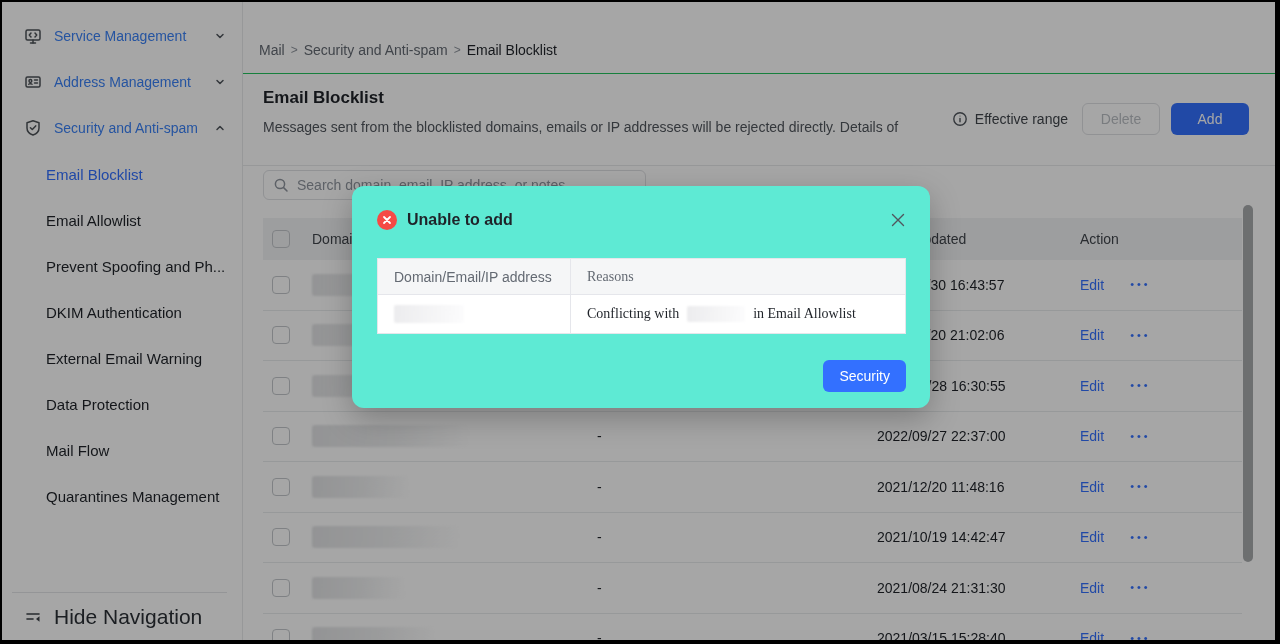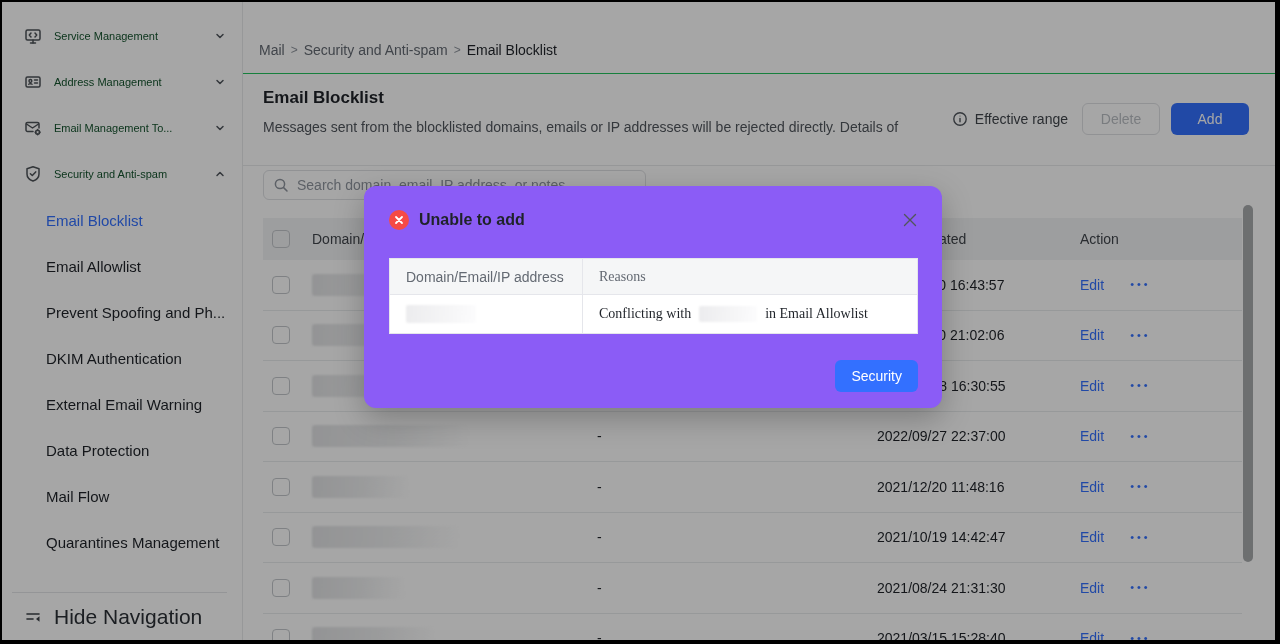--- a/index.html
+++ b/index.html
@@ -4,21 +4,21 @@
 <style>
   * { margin:0; padding:0; box-sizing:border-box; }
   html,body { width:1280px; height:644px; background:#000; font-family:"Liberation Sans","DejaVu Sans",sans-serif; font-size:14px; color:#1f2329; overflow:hidden; }
   #app { position:absolute; left:2px; top:2px; width:1273px; height:638px; background:#fff; overflow:hidden; }
 
   
   #sidebar { position:absolute; left:0; top:0; width:241px; height:100%; background:#fff; border-right:1px solid #e8eaec; }
   .nav-groups { padding-top:11px; }
   .nav-group { display:flex; align-items:center; height:46px; padding:0 16px 0 22px; cursor:pointer; }
   .nav-group .gicon { width:18px; height:18px; margin-right:12px; flex:none; display:flex; }
-  .nav-group .glabel { flex:1; font-size:11px; color:#14532d; white-space:nowrap; overflow:hidden; }
+  .nav-group .glabel { flex:1; font-size:14px; color:#3b82f6; white-space:nowrap; overflow:hidden; }
   .nav-group .chev { width:12px; height:12px; flex:none; display:flex; }
   .sub-item { height:46px; display:flex; align-items:center; padding-left:44px; font-size:15px; color:#1f2329; cursor:pointer; white-space:nowrap; }
   .sub-item.active .sub-label { color:#3370ff; }
   .side-divider { position:absolute; left:10px; right:15px; bottom:47px; height:1px; background:#e3e5e8; }
   .sidebar-footer { position:absolute; left:0; right:0; bottom:0; height:46px; display:flex; align-items:center; padding-left:22px; cursor:pointer; }
   .sidebar-footer .gicon { width:18px; height:18px; margin-right:12px; display:flex; }
   .sidebar-footer .glabel { font-size:21px; color:#2b3036; }
 
   
   #main { position:absolute; left:241px; top:0; right:0; bottom:0; background:#fff; }
@@ -56,21 +56,21 @@
   .checkbox { width:18px; height:18px; border:1.5px solid #c3c7cb; border-radius:4px; background:transparent; cursor:pointer; flex:none; }
   .redact { height:22px; border-radius:3px; filter:blur(1px);
             background:linear-gradient(95deg,#e2e3e5 0%,#eeeff0 55%,rgba(250,250,250,0.15) 100%); }
   .edit-link { color:#3370ff; cursor:pointer; text-decoration:none; }
   .more-dots { color:#3370ff; font-size:11px; letter-spacing:3px; margin-left:26px; cursor:pointer; line-height:1; }
 
   #scroll-thumb { position:absolute; left:1241px; top:203px; width:10px; height:357px; border-radius:5px; background:#a8abad; z-index:5; cursor:grab; }
 
   
   #overlay { position:absolute; inset:0; background:rgba(0,0,0,0.35); z-index:50; }
-  #modal { position:absolute; left:362px; top:184px; width:578px; height:222px; background:#8b5cf6; border-radius:12px; z-index:60; box-shadow:0 10px 30px rgba(0,0,0,0.25); }
+  #modal { position:absolute; left:350px; top:184px; width:578px; height:222px; background:#5eead4; border-radius:12px; z-index:60; box-shadow:0 10px 30px rgba(0,0,0,0.25); }
   .modal-head { display:flex; align-items:center; padding:24px 24px 0 25px; }
   .err-badge { width:20px; height:20px; border-radius:50%; background:#f54a45; color:#fff; display:flex; align-items:center; justify-content:center; margin-right:10px; flex:none; }
   .modal-title { font-size:16px; font-weight:700; color:#1f2329; }
   .modal-close { position:absolute; right:22px; top:24px; width:20px; height:20px; display:flex; align-items:center; justify-content:center; cursor:pointer; }
   .modal-table { margin:28px 24px 0 25px; border:1px solid #e5e6eb; }
   .mt-head { display:flex; height:36px; background:#f5f6f7; color:#646a73; border-bottom:1px solid #e5e6eb; }
   .mt-row { display:flex; height:38px; background:#fff; }
   .mt-col1 { width:193px; flex:none; border-right:1px solid #e5e6eb; display:flex; align-items:center; padding-left:16px; }
   .mt-col2 { flex:1; display:flex; align-items:center; padding-left:16px;font-family:Liberation Serif, serif; }
   .m-redact { width:70px; height:18px; border-radius:2px; filter:blur(1px);
@@ -115,36 +115,20 @@
         <span class="glabel">Address Management</span>
         <span class="chev">
           <svg width="12" height="12" viewBox="0 0 12 12" fill="none" stroke="#51565d" stroke-width="1.5" stroke-linecap="round" stroke-linejoin="round">
               <polyline points="3,4.5 6,7.5 9,4.5"></polyline>
             </svg>
         </span>
       </div>
       <div class="nav-group">
         <span class="gicon">
           <svg width="18" height="18" viewBox="0 0 18 18" fill="none" stroke="#4e5358" stroke-width="1.5" stroke-linecap="round" stroke-linejoin="round">
-              <path d="M15 9V5a1.5 1.5 0 0 0-1.5-1.5h-10A1.5 1.5 0 0 0 2 5v6a1.5 1.5 0 0 0 1.5 1.5H9"></path>
-              <polyline points="2.5,5 8.5,9 14.5,5"></polyline>
-              <circle cx="13.6" cy="13.2" r="2"></circle>
-              <path d="M13.6 10.6v.8M13.6 15v.8M11.2 13.2h.8M15.2 13.2h.8"></path>
-            </svg>
-        </span>
-        <span class="glabel">Email Management To...</span>
-        <span class="chev">
-          <svg width="12" height="12" viewBox="0 0 12 12" fill="none" stroke="#51565d" stroke-width="1.5" stroke-linecap="round" stroke-linejoin="round">
-              <polyline points="3,4.5 6,7.5 9,4.5"></polyline>
-            </svg>
-        </span>
-      </div>
-      <div class="nav-group">
-        <span class="gicon">
-          <svg width="18" height="18" viewBox="0 0 18 18" fill="none" stroke="#4e5358" stroke-width="1.5" stroke-linecap="round" stroke-linejoin="round">
               <path d="M9 1.8l6 2v5.1c0 3.9-2.7 5.9-6 7.1-3.3-1.2-6-3.2-6-7.1V3.8l6-2z"></path>
               <polyline points="6.4,8.7 8.3,10.5 11.7,6.9"></polyline>
             </svg>
         </span>
         <span class="glabel">Security and Anti-spam</span>
         <span class="chev">
           <svg width="12" height="12" viewBox="0 0 12 12" fill="none" stroke="#51565d" stroke-width="1.5" stroke-linecap="round" stroke-linejoin="round">
               <polyline points="3,7.5 6,4.5 9,7.5"></polyline>
             </svg>
         </span>

